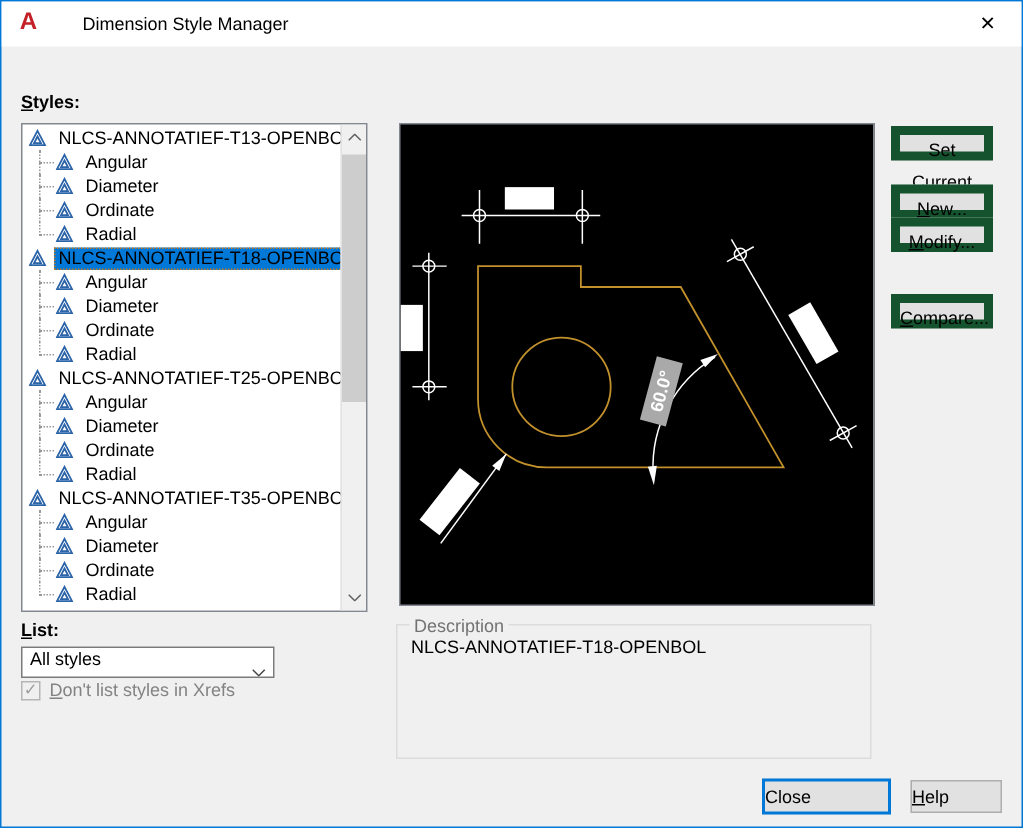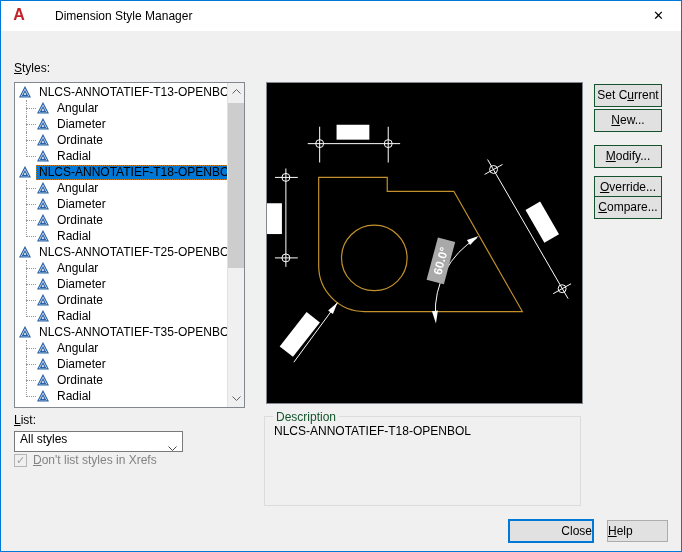--- a/index.html
+++ b/index.html
@@ -15,21 +15,21 @@
     position:absolute; left:9px; top:5px; width:18px; height:18px;
     color:#c32127; font-weight:bold; font-size:16px; line-height:18px; text-align:center;
     font-family:"Liberation Sans", sans-serif;
   }
   .title-text { position:absolute; left:34px; top:8px; font-size:12px;margin-left:20px; }
   .title-close { position:absolute; right:0; top:0; width:45px; height:30px; text-align:center; line-height:30px; font-size:13px; color:#000; cursor:default; }
   
   .current-line { position:absolute; left:13px; top:39px; }
   
   .accel { text-decoration:underline; }
-  .section-label { position:absolute; }
+  .section-label { position:absolute;font-weight:bold; }
   
   .listbox {
     position:absolute; left:13px; top:81px; width:231px; height:326px;
     background:#fff; border:1px solid #828790; overflow:hidden;
   }
   .tree { position:absolute; left:0; top:1px; right:17px; }
   .trow { display:flex; align-items:center; height:16px; white-space:nowrap; }
   .trow.parent { padding-left:4px; }
   .trow.child  { padding-left:10px; }
   .dicon { width:12px; height:12px; flex:none; }
@@ -59,31 +59,31 @@
   }
   
   .preview-label { position:absolute; left:267px; top:61px; }
   .preview-box {
     position:absolute; left:265px; top:81px; width:317px; height:322px;
     background:#000; border:1px solid #828790;
   }
   .preview-box svg { display:block; width:100%; height:100%; }
   
   .groupbox { position:absolute; left:263px; top:415px; width:317px; height:90px; border:1px solid #dcdcdc; }
-  .groupbox-label { position:absolute; left:8px; top:-7px; background:#f0f0f0; padding:0 3px; color:#14532d; }
+  .groupbox-label { position:absolute; left:8px; top:-7px; background:#f0f0f0; padding:0 3px; color:#737373; }
   .groupbox-value { position:absolute; left:9px; top:7px; }
   
   .btn {
     position:absolute; left:593px; width:68px; height:23px;
-    background:#e1e1e1; border:1px solid #14532d;
+    background:#e1e1e1; border:6px solid #14532d;
     font-family:"Liberation Sans", sans-serif; font-size:12px; text-align:center; line-height:21px;
     cursor:default;
   }
   .btn-close { position:absolute; left:507px; top:518px; width:86px; height:24px;
-    background:#e1e1e1; border:2px solid #0078d7; text-align:right; line-height:20px; }
+    background:#e1e1e1; border:2px solid #0078d7; text-align:left; line-height:20px; }
   .btn-help { position:absolute; left:606px; top:519px; width:61px; height:22px;
     background:#e1e1e1; border:1px solid #adadad; line-height:20px; }
 </style>
 </head>
 <body>
 
 <div class="window">
 
   <div class="titlebar">
     <span class="app-logo">A</span>
@@ -337,23 +337,22 @@
       </g>
 
       <g transform="translate(175,179) rotate(-75)">
         <rect x="-22" y="-9" width="44" height="18" fill="#a9a9a9"></rect>
         <text x="0" y="4" text-anchor="middle" font-size="12" font-weight="bold" fill="#ffffff" font-family="Liberation Sans, sans-serif">60.0°</text>
       </g>
     </svg>
   </div>
 
   <div class="btn" style="top:83px;"><span>Set C</span><span class="accel">u</span><span>rrent</span></div>
-  <div class="btn" style="top:108px;text-align:center;"><span class="accel">N</span><span>ew...</span></div>
+  <div class="btn" style="top:122px;text-align:center;"><span class="accel">N</span><span>ew...</span></div>
   <div class="btn" style="top:144px;"><span class="accel">M</span><span>odify...</span></div>
-  <div class="btn" style="top:175px;"><span class="accel">O</span><span>verride...</span></div>
   <div class="btn" style="top:195px;"><span class="accel">C</span><span>ompare...</span></div>
 
   <div class="groupbox">
     <span class="groupbox-label">Description</span>
     <span class="groupbox-value">NLCS-ANNOTATIEF-T18-OPENBOL</span>
   </div>
 
   <div class="btn-close"><span>Close</span></div>
   <div class="btn-help"><span class="accel">H</span><span>elp</span></div>
 

